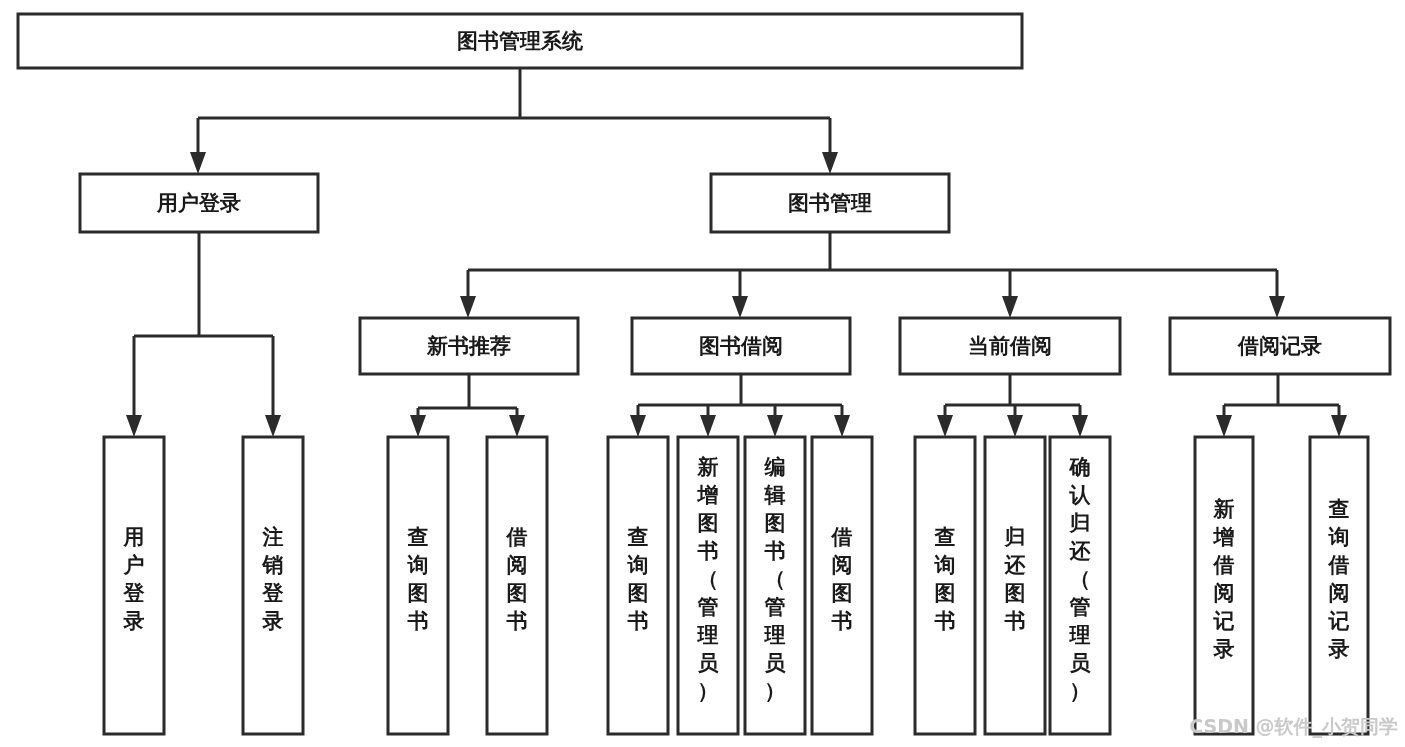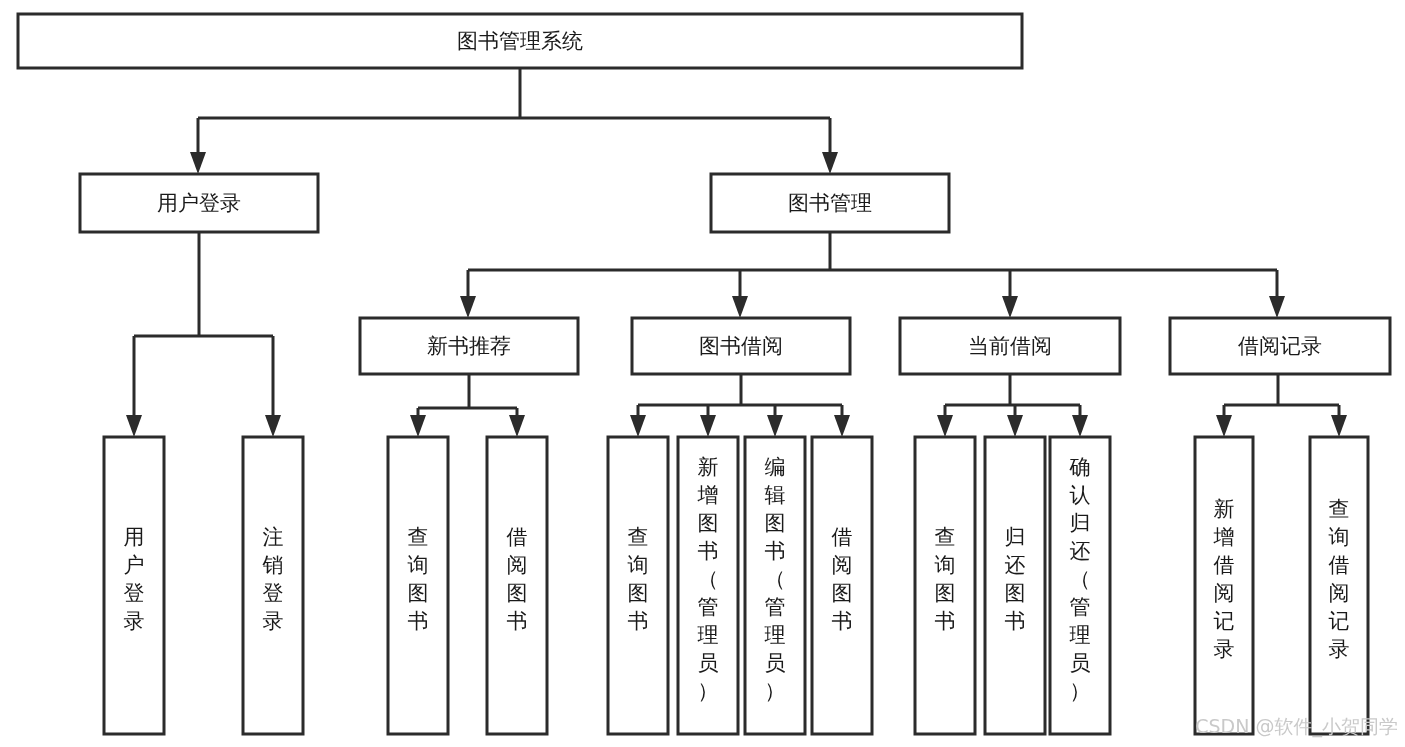--- a/index.html
+++ b/index.html
@@ -12,20 +12,21 @@
     width: 1405px;
     height: 747px;
     font-family: "DejaVu Sans", "Liberation Sans", sans-serif;
     overflow: hidden;
   }
   #diagram-root {
     position: relative;
     width: 1405px;
     height: 735px;
     background: #ffffff;
+    font-weight: bold;
   }
   svg.diagram-canvas {
     position: absolute;
     left: 0;
     top: 0;
     width: 1405px;
     height: 747px;
     display: block;
   }
   .node-box {

